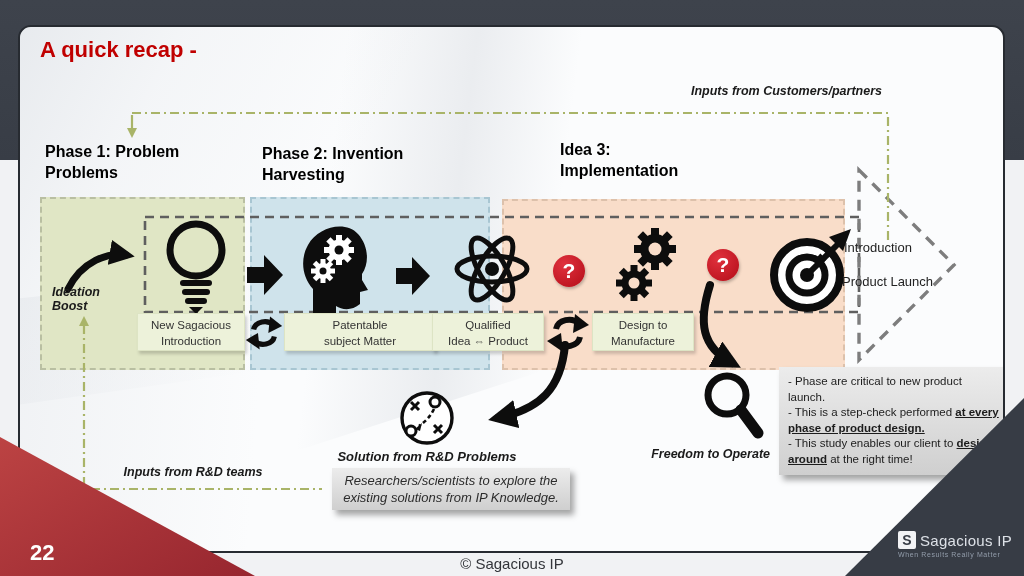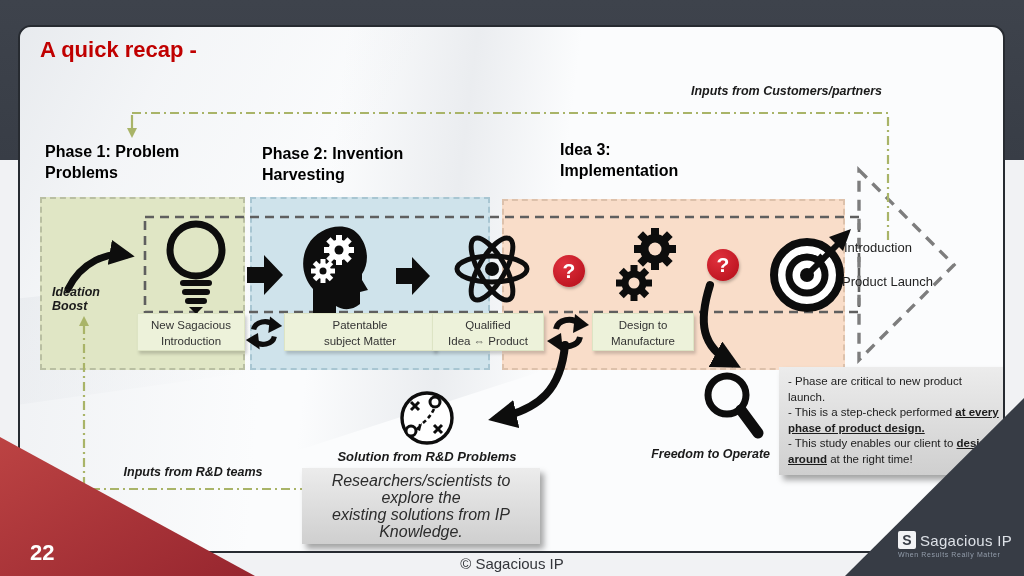--- a/index.html
+++ b/index.html
@@ -44,22 +44,22 @@
 
   .chip { position:absolute; top:286px; height:38px; background:#edf2da; border:1px solid #dde4c4;
     box-shadow:2px 3px 3px rgba(0,0,0,.18); text-align:center; font-size:11.5px; color:#333;
     line-height:16px; padding-top:3px; }
 
   .annot { position:absolute; font-style:italic; font-weight:bold; font-size:12.5px; color:#1a1a1a; }
   .plain-label { position:absolute; font-size:13px; color:#222; }
 
   .note-box { position:absolute; background:linear-gradient(180deg,#ececec,#cfcfcf);
     box-shadow:4px 5px 6px rgba(0,0,0,.35); }
-  .researchers-box { left:282px; top:441px; width:238px; padding:4px 6px; text-align:center;
-    font-style:italic; font-size:16px; line-height:17px; color:#2c2c2c; }
+  .researchers-box { left:312px; top:441px; width:238px; padding:4px 6px; text-align:center;
+    font-style:italic; font-size:13px; line-height:17px; color:#2c2c2c; }
   .fto-box { left:759px; top:340px; width:230px; padding:7px 9px 8px 9px; font-size:11.5px;
     line-height:15.5px; color:#1c1c1c; }
   .fto-box .em { font-weight:bold; text-decoration:underline; }
 
   .page-footer { position:absolute; left:0; top:555px; width:1024px; text-align:center;
     font-family:Liberation Sans, sans-serif; font-size:15px; color:#33353a; }
 
   .red-corner { position:absolute; left:0; top:437px; width:255px; height:139px;
     clip-path:polygon(0 0, 0 100%, 100% 100%);
     background:linear-gradient(150deg,#bc4343,#97262f); }

